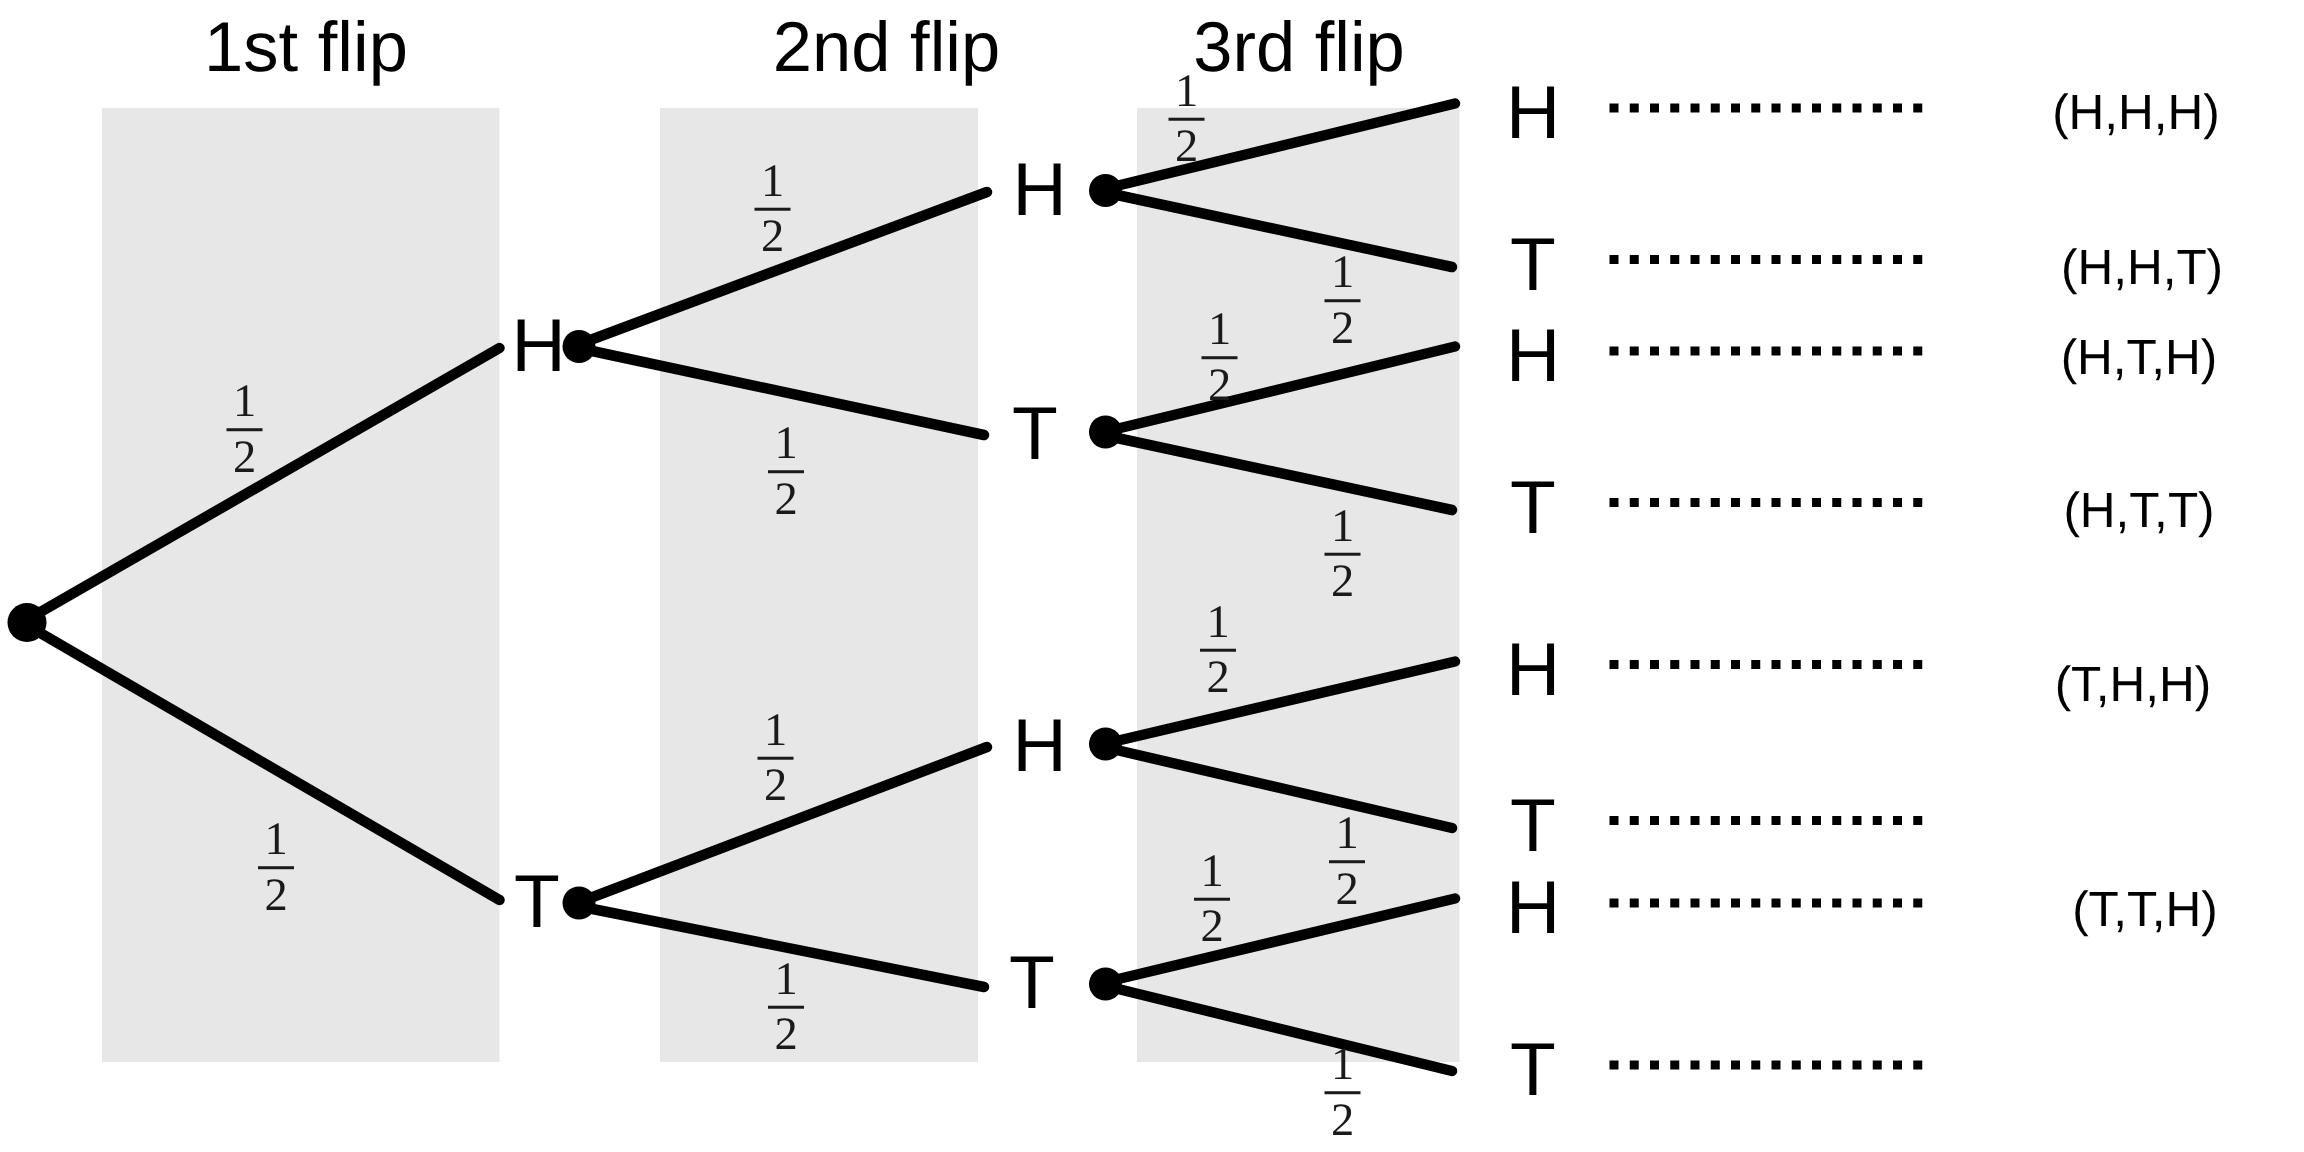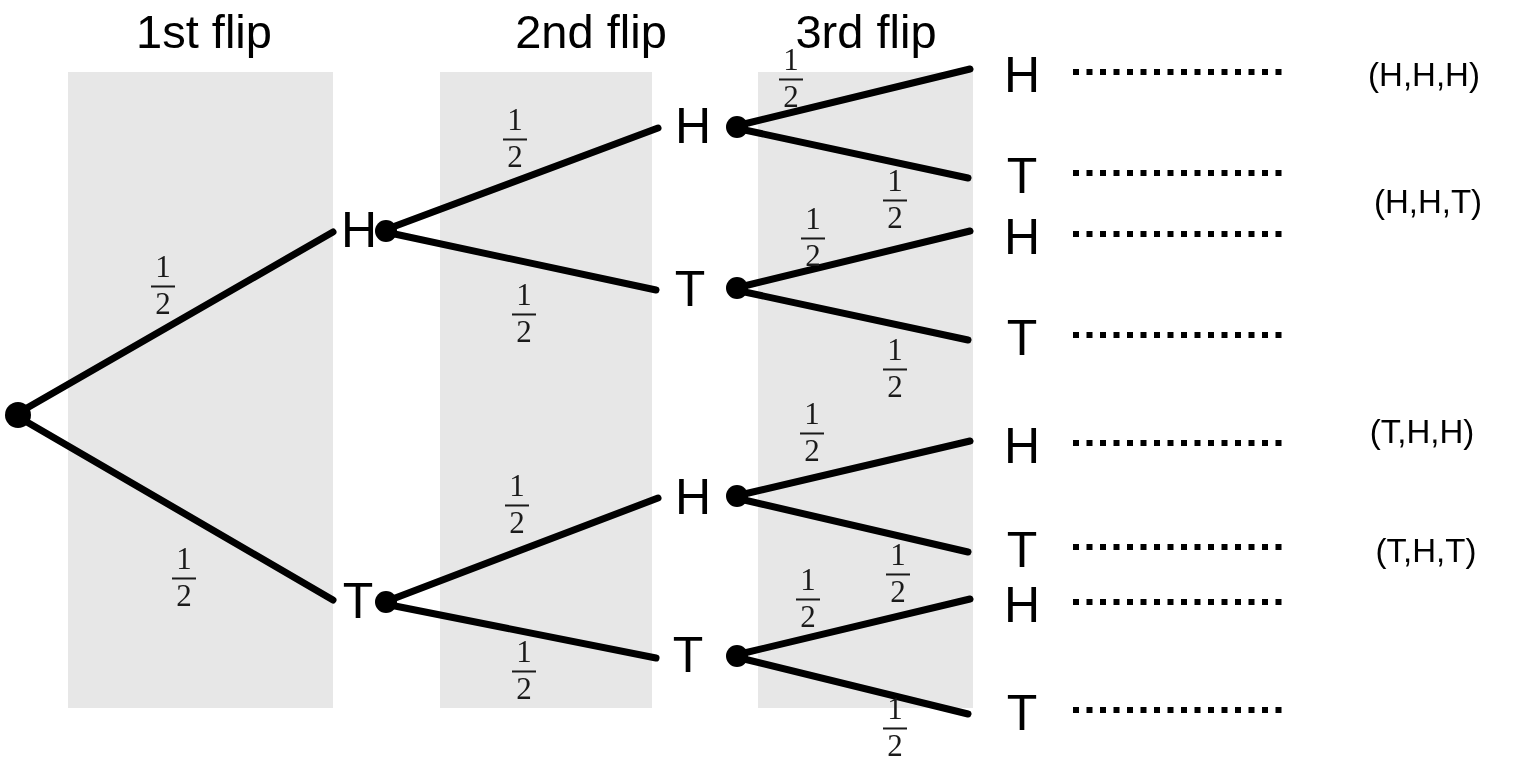--- a/index.html
+++ b/index.html
@@ -85,23 +85,25 @@
   <div class="leaf" style="left:1022px;top:75px;">H</div>
   <div class="leaf" style="left:1022px;top:176px;">T</div>
   <div class="leaf" style="left:1022px;top:237px;">H</div>
   <div class="leaf" style="left:1022px;top:338px;">T</div>
   <div class="leaf" style="left:1022px;top:446px;">H</div>
   <div class="leaf" style="left:1022px;top:550px;">T</div>
   <div class="leaf" style="left:1022px;top:605px;">H</div>
   <div class="leaf" style="left:1022px;top:713px;">T</div>
 
   <div class="out" style="left:1424px;top:75px;">(H,H,H)</div>
-  <div class="out" style="left:1428px;top:178px;margin-top:24px;">(H,H,T)</div>
-  <div class="out" style="left:1422px;top:432px;">(T,H,H)</div>
-  <div class="out" style="left:1426px;top:551px;">(T,H,T)</div>
+  <div class="out" style="left:1428px;top:178px;">(H,H,T)</div>
+  <div class="out" style="left:1426px;top:238px;">(H,T,H)</div>
+  <div class="out" style="left:1426px;top:340px;">(H,T,T)</div>
+  <div class="out" style="left:1422px;top:456px;">(T,H,H)</div>
+  <div class="out" style="left:1430px;top:606px;">(T,T,H)</div>
 
   <div class="frac" style="left:163px;top:286px;">
     <span class="num">1</span>
     <span class="den">2</span>
   </div>
   <div class="frac" style="left:184px;top:578px;">
     <span class="num">1</span>
     <span class="den">2</span>
   </div>
   <div class="frac" style="left:515px;top:139px;">

